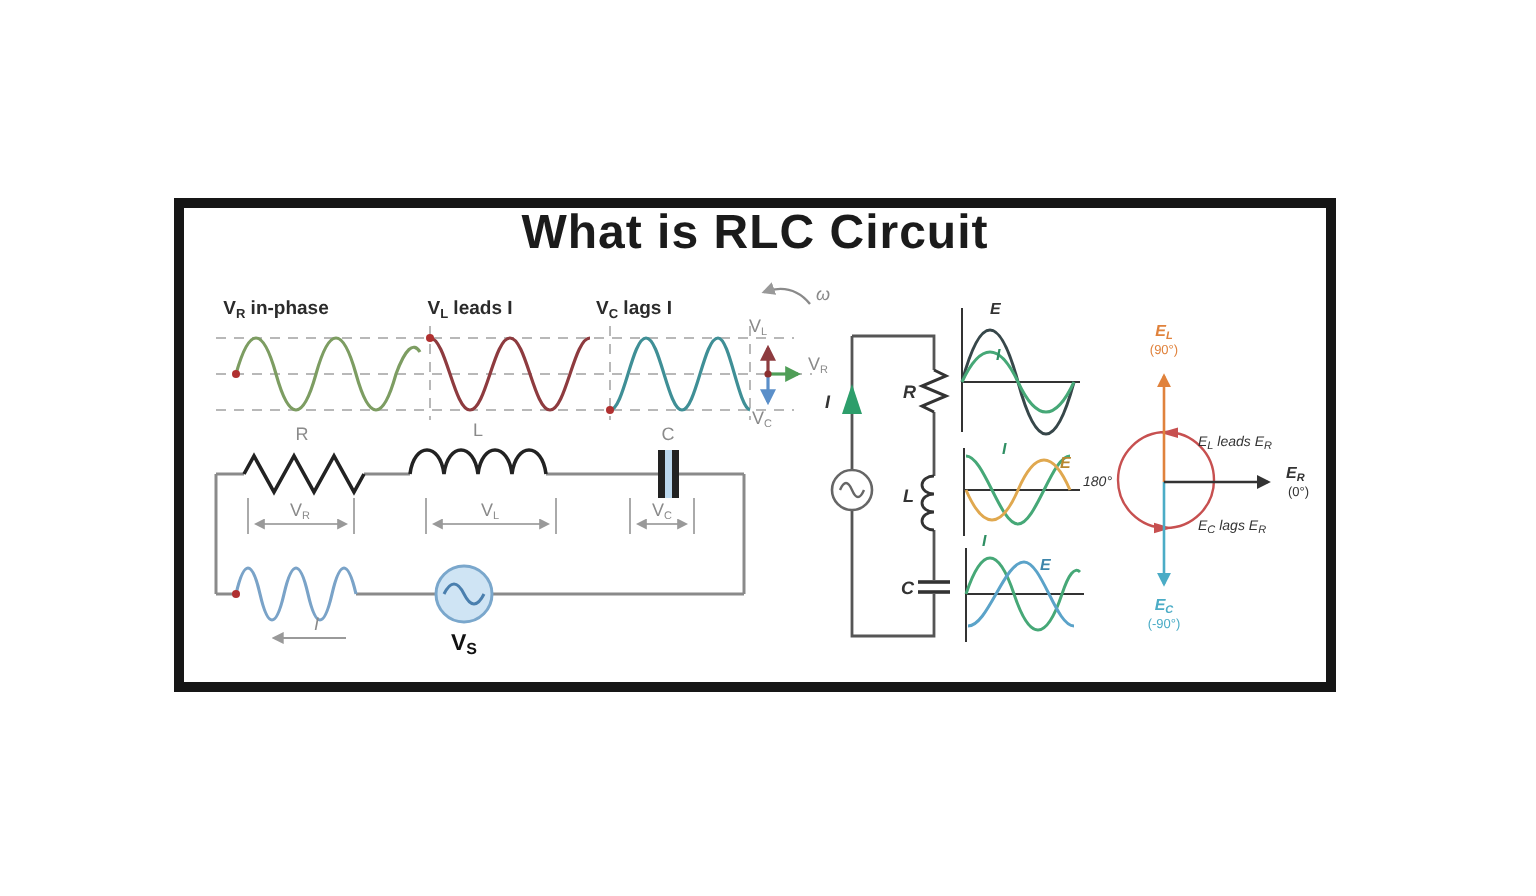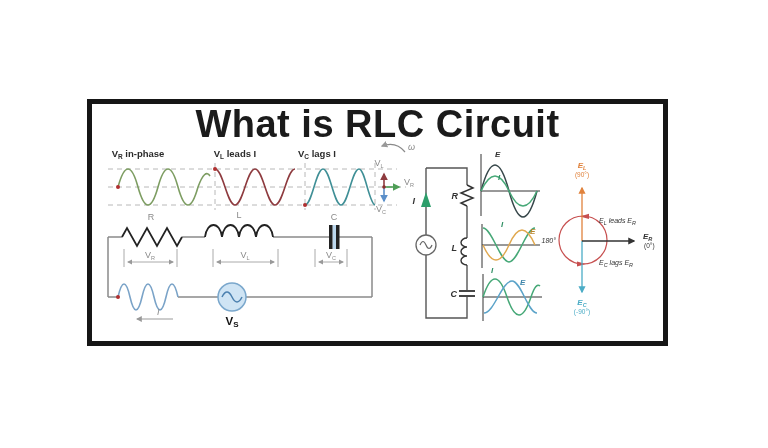--- a/index.html
+++ b/index.html
@@ -6,21 +6,21 @@
   body{
     width:768px;height:448px;background:#ffffff;position:relative;overflow:hidden;
     font-family:"Liberation Sans",sans-serif;
   }
   .frame{
     position:absolute;left:87px;top:99px;width:581px;height:247px;
     border:5px solid #161616;box-sizing:border-box;background:#ffffff;
   }
   .title{
     position:absolute;left:87px;top:103px;width:581px;text-align:center;
-    font-size:38px;font-weight:bold;color:#1b1b1b;letter-spacing:.5px;
+    font-size:24px;font-weight:bold;color:#1b1b1b;letter-spacing:.5px;
   }
   svg.diagram{position:absolute;left:0;top:0;}
   text{font-family:"Liberation Sans",sans-serif;}
   .t-wave{font-size:9.5px;font-weight:600;fill:#2b2b2b;}
   .sub{font-size:6.5px;}
   .sub-s{font-size:5.5px;}
   .t-gray{font-size:9px;fill:#8a8a8a;}
   .t-comp{font-size:9px;fill:#8a8a8a;}
   .t-ital{font-style:italic;}
   .t-vs{font-size:11.5px;font-weight:bold;fill:#111;}

